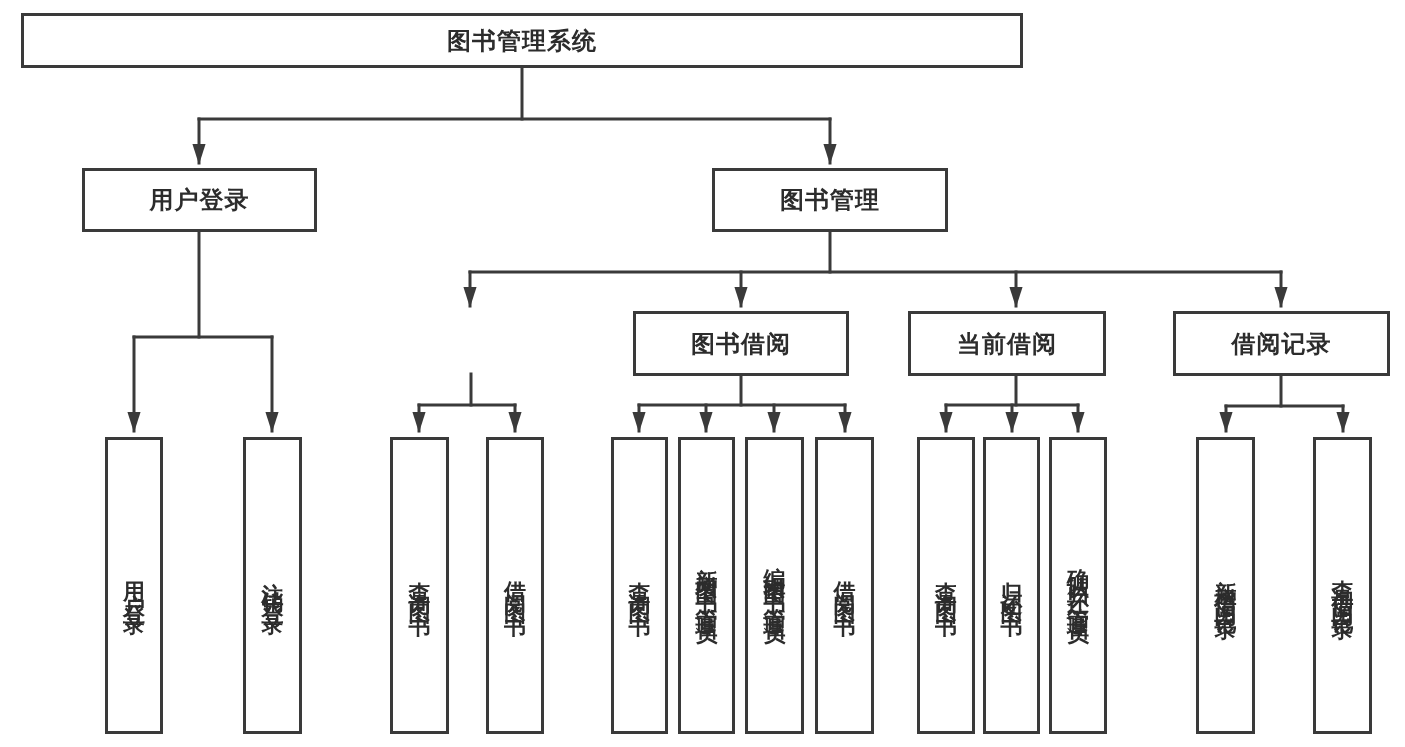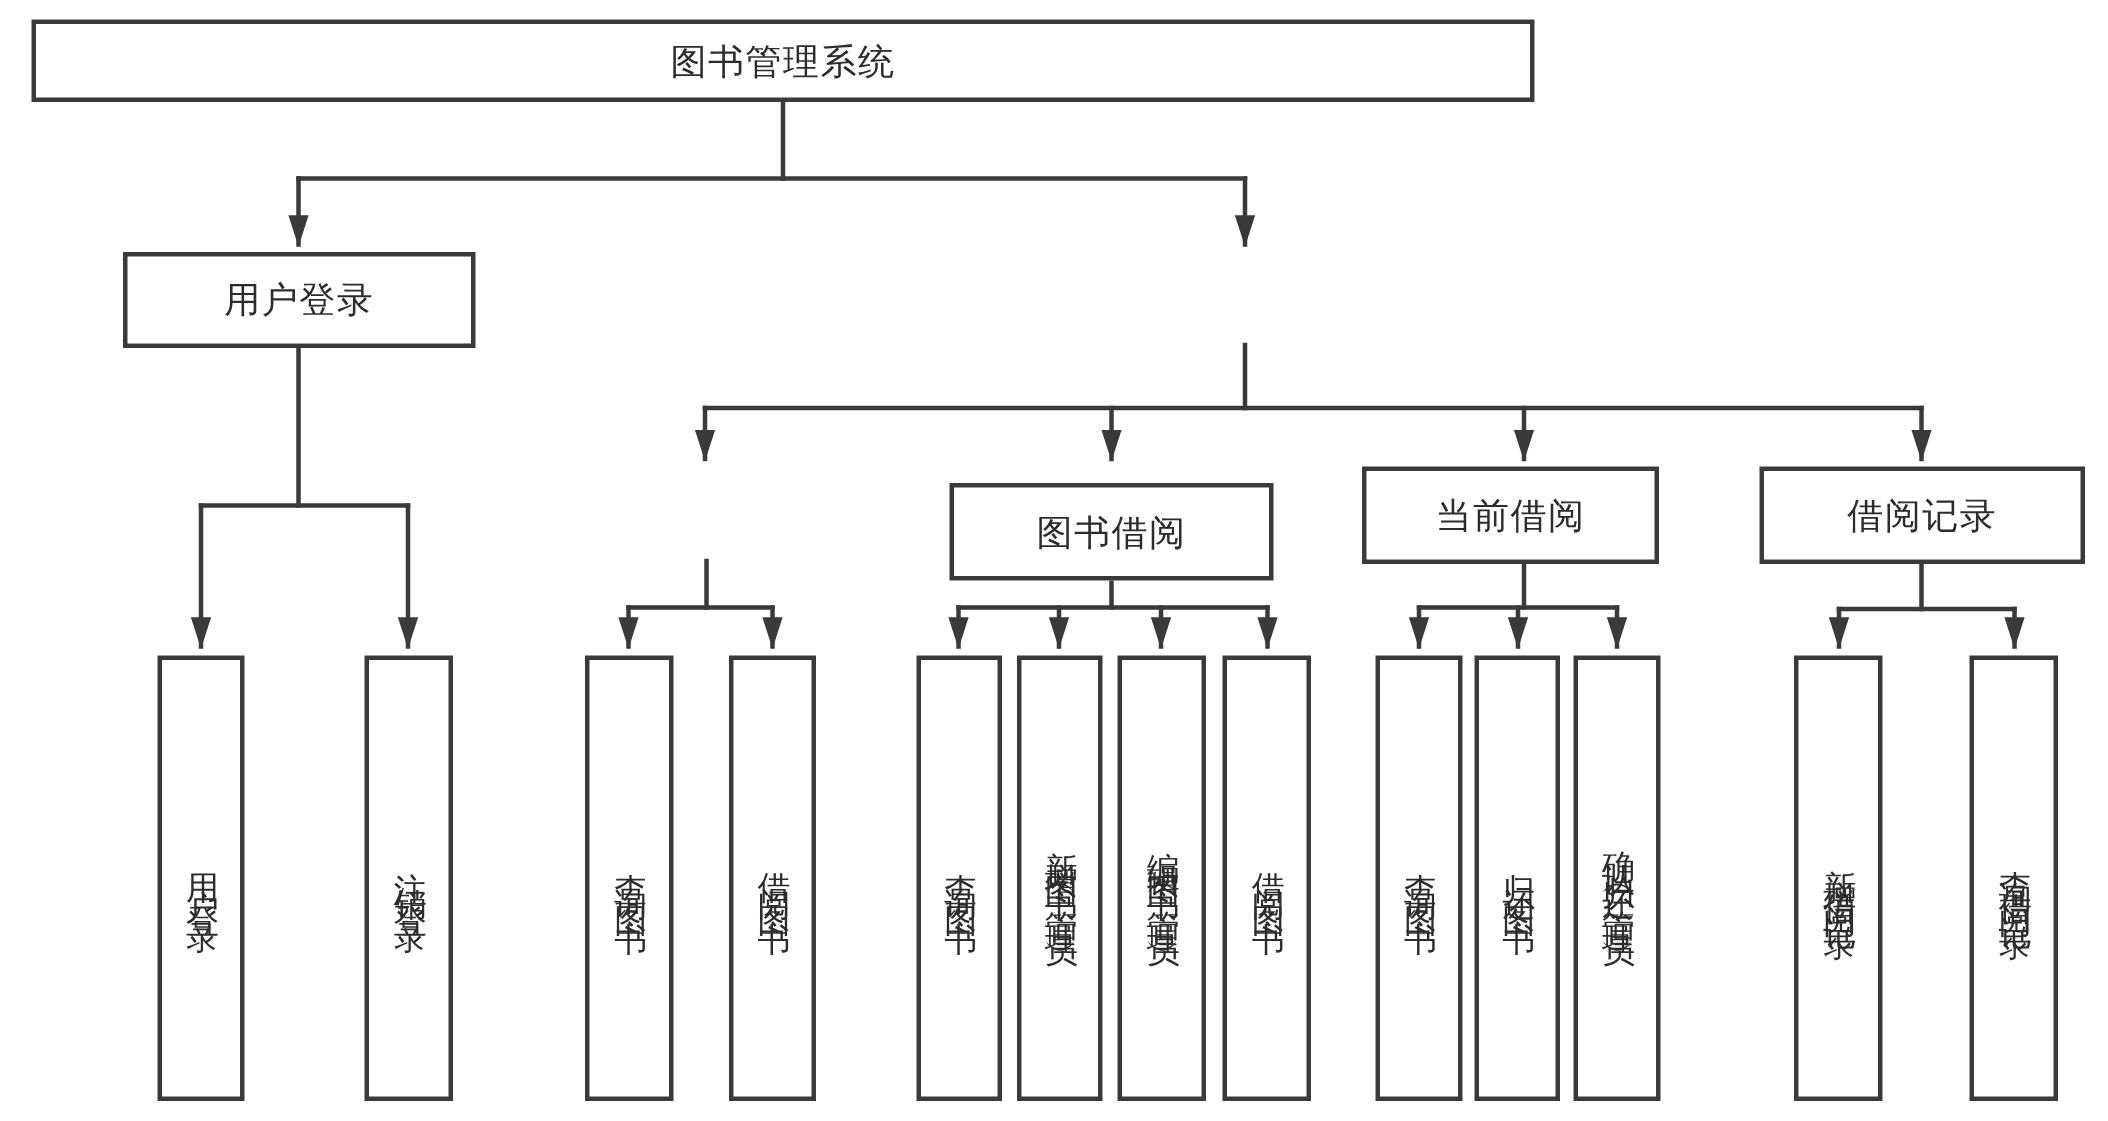--- a/index.html
+++ b/index.html
@@ -36,20 +36,21 @@
   .node {
     position: absolute;
     box-sizing: border-box;
     background: #fff;
     border: 3px solid var(--line);
     color: var(--text);
     display: flex;
     align-items: center;
     justify-content: center;
     text-align: right;
+    font-weight: bold;
   }
   .hbox { font-size: 24px; letter-spacing: 1px; white-space: nowrap; }
   .vt {
     writing-mode: vertical-rl;
     text-orientation: mixed;
     line-height: 1;
     font-size: 22px;
   }
   .ls11 { letter-spacing: 11px; }
   .ls8  { letter-spacing: 8px; }
@@ -116,22 +117,25 @@
     <path class="cline" d="M1343 406 V431" marker-end="url(#arrow)"></path>
   </svg>
 
   <div class="node hbox" style="left:21px;top:13px;width:1002px;height:55px">
     <span>图书管理系统</span>
   </div>
 
   <div class="node hbox" style="left:82px;top:168px;width:235px;height:64px">
     <span>用户登录</span>
   </div>
+  <div class="node hbox" style="left:712px;top:168px;width:236px;height:64px">
+    <span>图书管理</span>
+  </div>
 
-  <div class="node hbox" style="left:633px;top:322px;width:216px;height:65px">
+  <div class="node hbox" style="left:633px;top:311px;width:216px;height:65px">
     <span>图书借阅</span>
   </div>
   <div class="node hbox" style="left:908px;top:311px;width:198px;height:65px">
     <span>当前借阅</span>
   </div>
   <div class="node hbox" style="left:1173px;top:311px;width:217px;height:65px">
     <span>借阅记录</span>
   </div>
 
   <div class="node" style="left:105px;top:437px;width:58px;height:297px">

